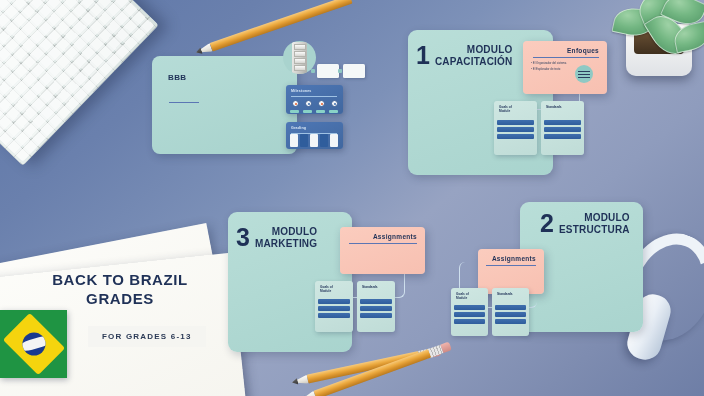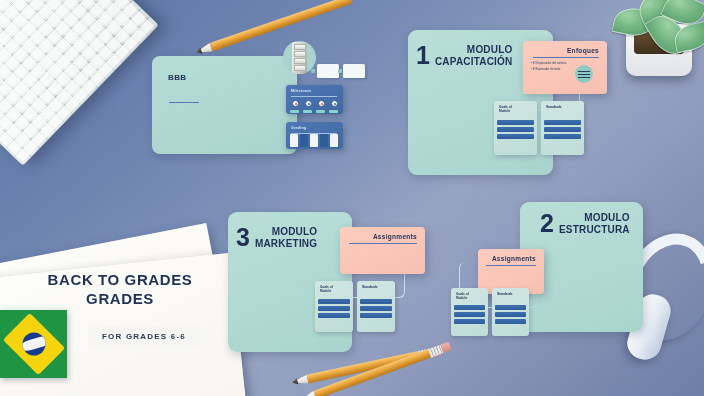--- a/index.html
+++ b/index.html
@@ -301,30 +301,30 @@
 
   <div class="headphones">
     <div class="band"></div>
     <div class="cup"></div>
   </div>
 
   <div class="sheet" id="sheet-back"></div>
   <div class="sheet" id="sheet-front"></div>
 
   <div class="title-block">
-    <div class="title-line">BACK TO GRADES</div>
+    <div class="title-line">BACK TO BRAZIL</div>
     <div class="title-line">GRADES</div>
   </div>
 
   <div class="flag">
     <div class="diamond"></div>
     <div class="globe"></div>
   </div>
 
-  <div class="grades-chip">FOR GRADES 6-6</div>
+  <div class="grades-chip">FOR GRADES 6-13</div>
 
   <div id="bbb-panel">
     <div id="bbb-title">BBB</div>
     <div id="bbb-rule"></div>
   </div>
 
   <div class="cabinet-circle">
     <div class="cabinet">
       <i style="top:2px;"></i>
       <i style="top:9px;"></i>

